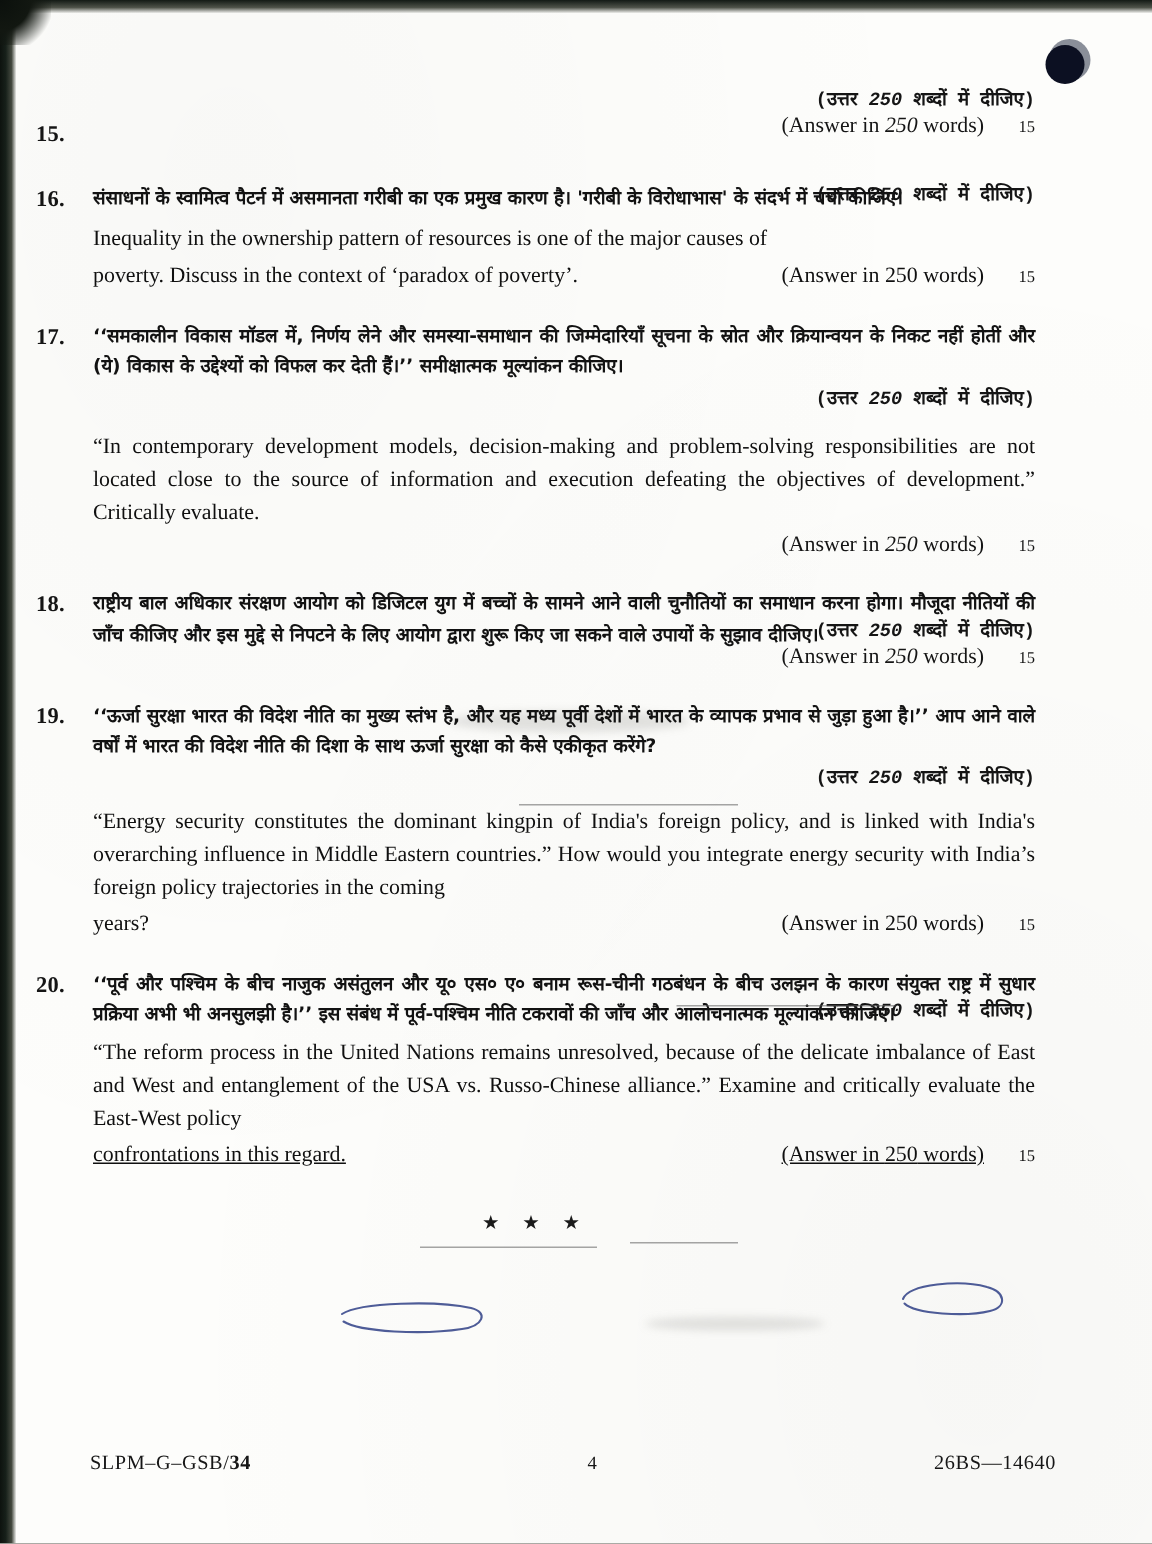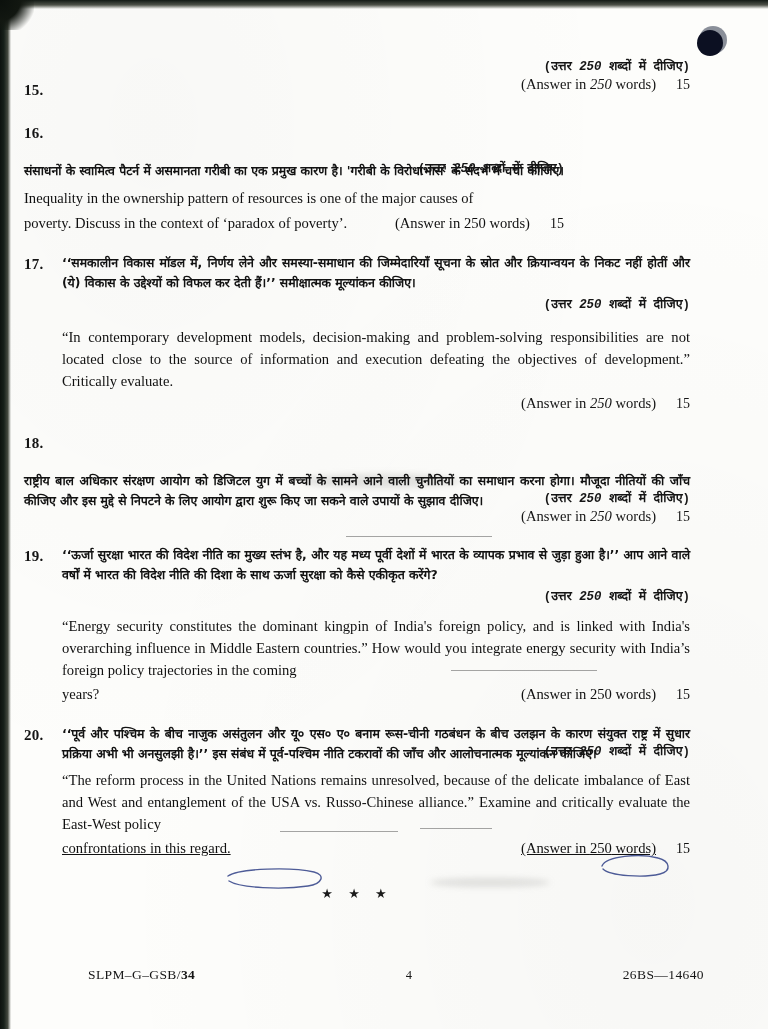--- a/index.html
+++ b/index.html
@@ -139,21 +139,21 @@
     font-size: 14.6px;
   }
   .ans .num, .hi-note-line .num {
     font-style: italic;
   }
   .marks {
     display: inline-block;
     width: 34px;
     text-align: right;
     font-family: "Liberation Serif", serif;
-    font-size: 14px;
+    font-size: 11px;
   }
   .inline-ans {
     white-space: nowrap;
   }
 
   
   .lastline {
     display: flex;
     justify-content: space-between;
     align-items: center;
@@ -167,21 +167,21 @@
     letter-spacing: 6px;
     margin-top: 26px;
     color: #1a1a1a;
   }
 
   .footer {
     position: absolute;
     left: 0;
     bottom: 46px;
     width: 768px;
-    padding: 0 64px 0 88px;
+    padding: 0 64px 0 60px;
     box-sizing: border-box;
     display: flex;
     align-items: baseline;
     justify-content: space-between;
     font-family: "Liberation Serif", "DejaVu Serif", serif;
     font-size: 13.5px;
     letter-spacing: .4px;
     color: #161616;
     z-index: 3;
   }
@@ -243,21 +243,21 @@
       <div class="qbody">
         <div class="hi-note-line" style="margin-top:-22px;">
           <span>(उत्तर </span><span class="num">250</span><span> शब्दों में दीजिए)</span>
         </div>
         <div class="ans">
           <span class="inline-ans"><span>(Answer in </span><span class="num">250</span><span> words)</span></span><span class="marks">15</span>
         </div>
       </div>
     </div>
 
-    <div class="qblock" style="margin-bottom:19px;flex-direction:column;">
+    <div class="qblock" style="margin-bottom:19px;">
       <div class="qnum">16.</div>
       <div class="qbody">
         <div class="hi">संसाधनों के स्वामित्व पैटर्न में असमानता गरीबी का एक प्रमुख कारण है। 'गरीबी के विरोधाभास' के संदर्भ में चर्चा कीजिए।</div>
         <div class="hi-note-line" style="margin-top:-22px;">
           <span>(उत्तर </span><span class="num">250</span><span> शब्दों में दीजिए)</span>
         </div>
         <div class="en">Inequality in the ownership pattern of resources is one of the major causes of</div>
         <div class="en lastline" style="margin-top:2px;">
           <span class="lt">poverty. Discuss in the context of ‘paradox of poverty’.</span>
           <span><span class="inline-ans"><span>(Answer in </span><span class="num">250</span><span> words)</span></span><span class="marks">15</span></span>
@@ -272,21 +272,21 @@
         <div class="hi-note-line" style="margin-top:2px;">
           <span>(उत्तर </span><span class="num">250</span><span> शब्दों में दीजिए)</span>
         </div>
         <div class="en" style="margin-top:14px;">“In contemporary development models, decision-making and problem-solving responsibilities are not located close to the source of information and execution defeating the objectives of development.” Critically evaluate.</div>
         <div class="ans">
           <span class="inline-ans"><span>(Answer in </span><span class="num">250</span><span> words)</span></span><span class="marks">15</span>
         </div>
       </div>
     </div>
 
-    <div class="qblock" style="margin-bottom:20px;flex-direction:column;">
+    <div class="qblock" style="margin-bottom:20px;">
       <div class="qnum">18.</div>
       <div class="qbody">
         <div class="hi">राष्ट्रीय बाल अधिकार संरक्षण आयोग को डिजिटल युग में बच्चों के सामने आने वाली चुनौतियों का समाधान करना होगा। मौजूदा नीतियों की जाँच कीजिए और इस मुद्दे से निपटने के लिए आयोग द्वारा शुरू किए जा सकने वाले उपायों के सुझाव दीजिए।</div>
         <div class="hi-note-line" style="margin-top:-22px;">
           <span>(उत्तर </span><span class="num">250</span><span> शब्दों में दीजिए)</span>
         </div>
         <div class="ans">
           <span class="inline-ans"><span>(Answer in </span><span class="num">250</span><span> words)</span></span><span class="marks">15</span>
         </div>
       </div>

